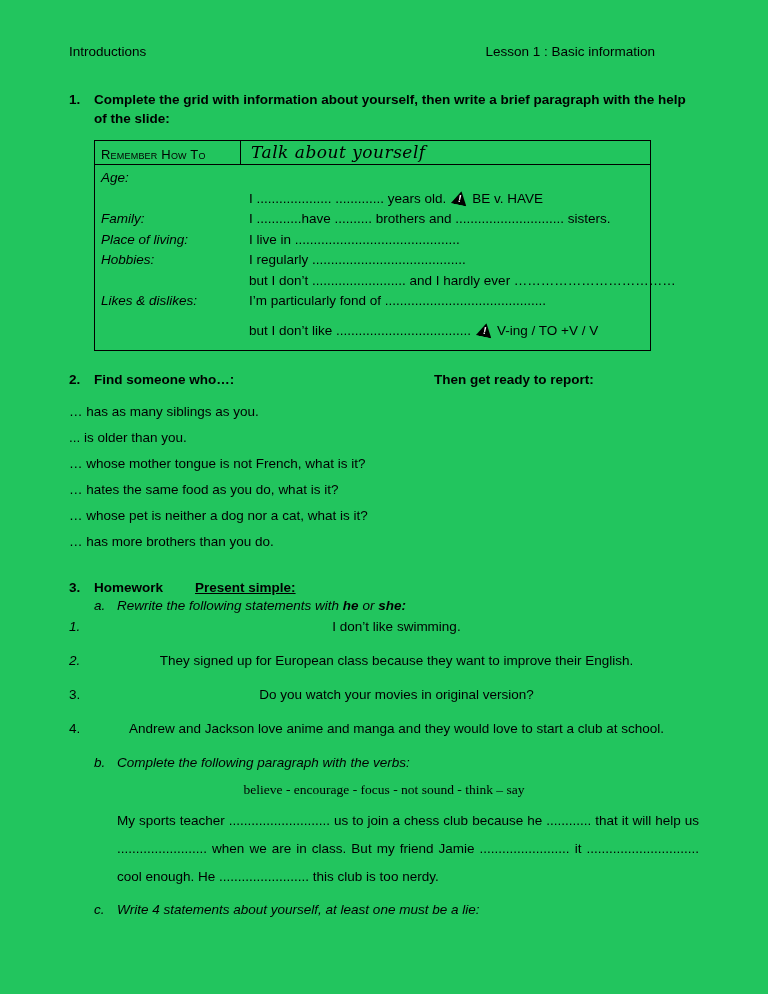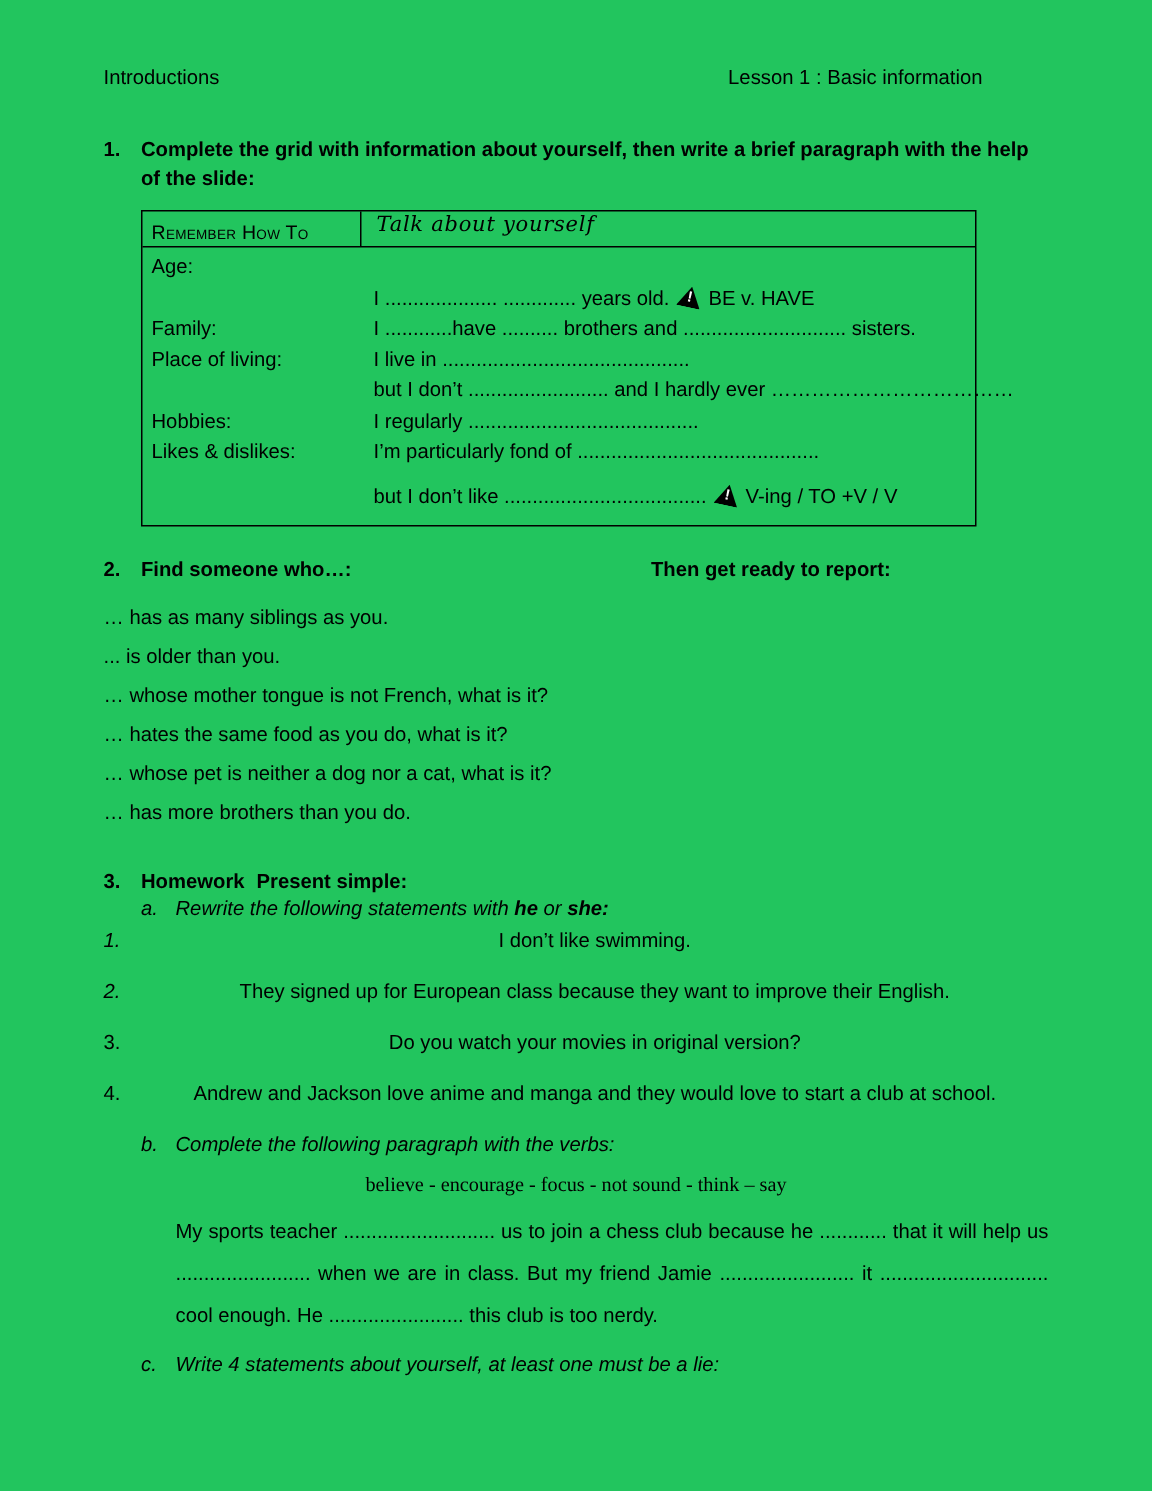--- a/index.html
+++ b/index.html
@@ -30,26 +30,26 @@
   .grid-box { margin-left: 25px; width: 557px; border: 1px solid #000; margin-top: 12px; }
   .grid-header { display: flex; border-bottom: 1px solid #000; }
   .gh-left {
     width: 146px; flex: none; padding: 6px 6px 2px;
     font-variant: small-caps; font-size: 13px; letter-spacing: .2px;
     border-right: 1px solid #000;
   }
   .gh-right {
     flex: 1; padding: 1px 10px 2px;
     font-family: "DejaVu Serif", serif; font-style: italic;
-    font-size: 14px; letter-spacing: .5px;
+    font-size: 17px; letter-spacing: .5px;
   }
   .grid-body { padding: 3px 6px 9px; }
   .grow { display: flex; line-height: 20.5px; }
   .grow.gap-above { margin-top: 9px; }
-  .glabel { width: 148px; flex: none; }
+  .glabel { width: 148px; flex: none; font-style: italic; }
   .gtext { flex: 1; white-space: nowrap; }
 
   
   .warn-icon {
     display: inline-block; width: 16px; height: 14px; background: #000;
     clip-path: polygon(50% 0, 100% 100%, 0 100%);
     position: relative; transform: rotate(12deg);
     vertical-align: -2px; margin: 0 4px 0 6px;
   }
   .warn-mark {
@@ -60,21 +60,21 @@
   }
 
   
   .q2-head { position: relative; display: flex; font-weight: 700; margin-top: 20px; line-height: 17px; }
   .q2-right { position: absolute; left: 365px; top: 0; }
   .q2-items { margin-top: 16px; }
   .q2-item { line-height: 15px; margin-bottom: 11px; }
 
   
   .q3-head { display: flex; font-weight: 700; margin-top: 30px; line-height: 18px; }
-  .q3-sub { margin-left: 8px; }
+  .q3-sub { text-decoration: underline; margin-left: 32px; }
   .part { display: flex; font-style: italic; line-height: 18px; margin-left: 25px; }
   .part-letter { width: 23px; flex: none; }
   .part-a { margin-bottom: 3px; }
   .part-b { margin-top: 0; }
   .part-c { margin-top: 10px; }
   .stmt { display: flex; line-height: 18px; margin-bottom: 16px; }
   .stmt-num { width: 25px; flex: none; }
   .stmt-num.it { font-style: italic; }
   .stmt-text { flex: 1; text-align: center; }
   .verb-bank { text-align: center; margin-top: 9px; line-height: 18px; font-family: Liberation Serif, serif; }
@@ -121,27 +121,27 @@
         <div class="glabel">Family:</div>
         <div class="gtext"><span>I ............have .......... brothers and ............................. sisters.</span></div>
       </div>
 
       <div class="grow">
         <div class="glabel">Place of living:</div>
         <div class="gtext"><span>I live in ............................................</span></div>
       </div>
 
       <div class="grow">
+        <div class="glabel">Hobbies:</div>
+        <div class="gtext"><span>I regularly .........................................</span></div>
+      </div>
+
+      <div class="grow">
         <div class="glabel"></div>
         <div class="gtext"><span>but I don’t ......................... and I hardly ever ………………………………</span></div>
-      </div>
-
-      <div class="grow">
-        <div class="glabel">Hobbies:</div>
-        <div class="gtext"><span>I regularly .........................................</span></div>
       </div>
 
       <div class="grow">
         <div class="glabel">Likes &amp; dislikes:</div>
         <div class="gtext"><span>I’m particularly fond of ...........................................</span></div>
       </div>
 
       <div class="grow gap-above">
         <div class="glabel"></div>
         <div class="gtext">

